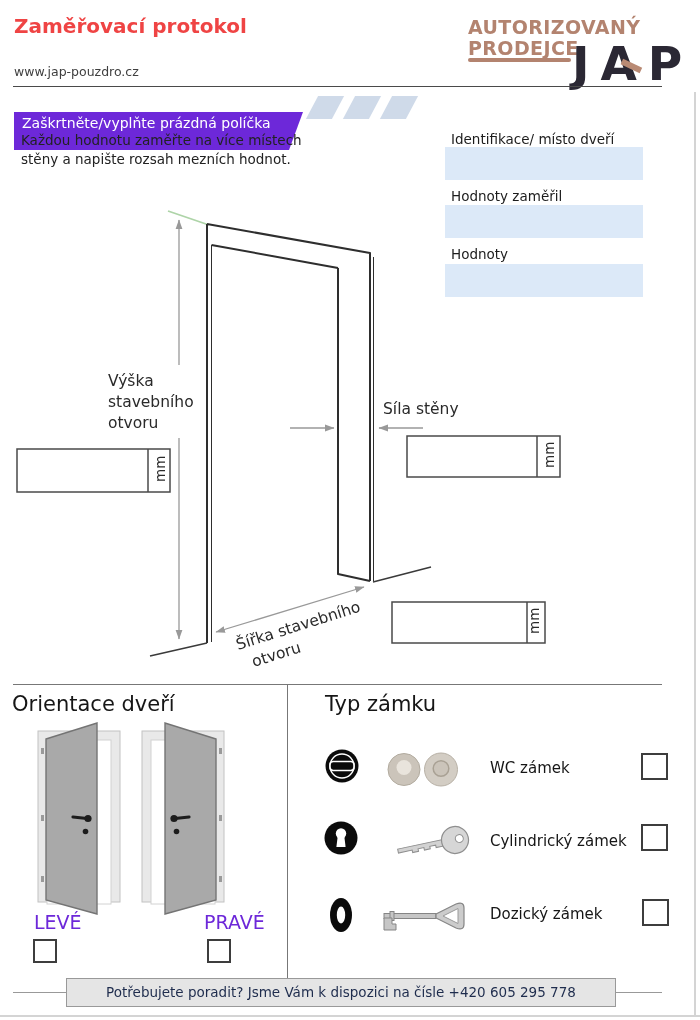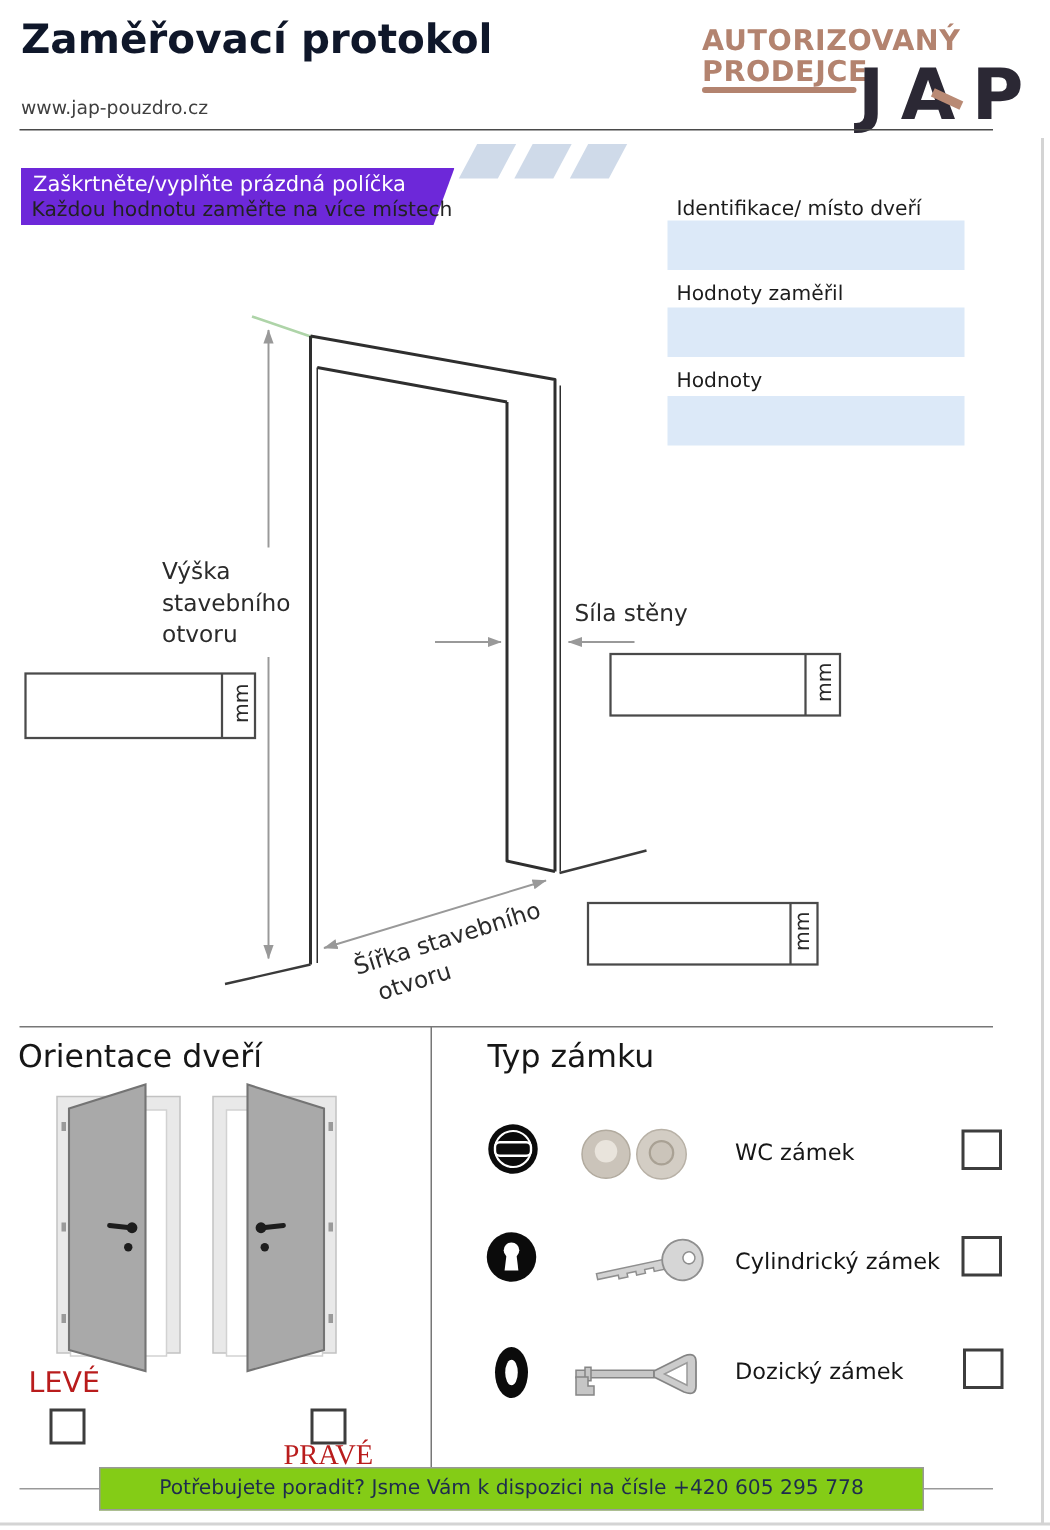--- a/index.html
+++ b/index.html
@@ -1,45 +1,45 @@
 <!DOCTYPE html>
 <html><head>
 <meta charset="utf-8">
 <style>
   html,body{margin:0;padding:0;background:#fff;}
   .page{position:relative;width:700px;height:1020px;background:#ffffff;overflow:hidden;
         font-family:"DejaVu Sans","Liberation Sans",sans-serif;color:#1c1c1c;}
   .abs{position:absolute;}
   
-  .title{left:14px;top:12px;font-size:27px;font-weight:bold;line-height:29px;color:#0f172a;}
+  .title{left:14px;top:12px;font-size:20px;font-weight:bold;line-height:29px;color:#ef4444;}
   .www{left:14px;top:64px;font-size:12.5px;color:#3f3f3f;}
   .logo-line{left:468px;font-size:19px;font-weight:bold;color:#b3836f;letter-spacing:.4px;}
   .logo-underline{left:468px;top:58px;width:103px;height:3.5px;background:#b3836f;border-radius:2px;}
   .brand{left:572px;top:36px;font-size:47px;font-weight:bold;letter-spacing:11px;color:#2b2834;}
   .brand-accent{left:621px;top:63px;width:21px;height:5.5px;background:#b98a74;transform:rotate(25deg);}
   .hrule{height:1px;background:#4a4a4a;}
   
   .bar{top:112px;height:38px;background:#6d28d9;color:#fff;font-size:14px;line-height:23px;white-space:nowrap;}
   .bar-left{left:14px;width:289px;clip-path:polygon(0 0,100% 0,calc(100% - 14px) 100%,0 100%);padding-left:8px;box-sizing:border-box;}
   .bar-right{left:427px;width:237px;clip-path:polygon(14px 0,100% 0,100% 100%,0 100%);padding-left:19px;box-sizing:border-box;}
   .stripe{top:96px;width:26px;height:23px;background:#cfdae9;transform:skewX(-28deg);}
   
   .instr{left:21px;top:131px;font-size:13.5px;line-height:19px;color:#222;}
   .flabel{left:451px;font-size:13.5px;color:#1c1c1c;}
   .fbox{left:445px;width:198px;height:33px;background:#dce9f8;}
   
   .heading{font-size:21px;color:#161616;}
-  .doorlabel{font-size:19px;color:#b91c1c;}
+  .doorlabel{font-size:19px;color:#6d28d9;margin-left:15px;}
   .cb{background:#fff;border:2.4px solid #3d3d3d;box-sizing:border-box;}
   .locklabel{font-size:15px;color:#161616;}
   .vline{width:1px;background:#777;}
   .thin{background:#999;height:1px;}
   .pageedge{background:#d4d4d4;}
   .footerbox{left:66px;top:978px;width:550px;height:29px;border:1px solid #999;box-sizing:border-box;
-             font-size:13.5px;line-height:27px;text-align:center;color:#1e2c4d;background:#84cc16;}
+             font-size:13.5px;line-height:27px;text-align:center;color:#1e2c4d;background:#e5e5e5;}
   svg{position:absolute;left:0;top:0;}
   svg text{font-family:"DejaVu Sans","Liberation Sans",sans-serif;fill:#2a2a2a;}
 </style>
 </head>
 <body>
 
 <div class="page">
 
   <div class="abs title">
     <div>Zaměřovací protokol</div>
@@ -56,20 +56,21 @@
 
   <div class="abs bar bar-left">
     <span>Zaškrtněte/vyplňte prázdná políčka</span>
   </div>
   <div class="abs stripe" style="left:312px;"></div>
   <div class="abs stripe" style="left:349px;"></div>
   <div class="abs stripe" style="left:386px;"></div>
 
   <div class="abs instr">
     <div>Každou hodnotu zaměřte na více místech</div>
+    <div>stěny a napište rozsah mezních hodnot.</div>
   </div>
 
   <div class="abs flabel" style="top:131px;">Identifikace/ místo dveří</div>
   <div class="abs fbox" style="top:147px;"></div>
   <div class="abs flabel" style="top:188px;">Hodnoty zaměřil</div>
   <div class="abs fbox" style="top:205px;"></div>
   <div class="abs flabel" style="top:246px;">Hodnoty</div>
   <div class="abs fbox" style="top:264px;"></div>
 
   <svg width="700" height="690" viewBox="0 0 700 690">
@@ -171,21 +172,21 @@
         <g fill="#1d1d1d">
           <line x1="189" y1="817" x2="175" y2="818.5" stroke="#1d1d1d" stroke-width="3.2" stroke-linecap="round"></line>
           <circle cx="174" cy="818.5" r="3.6"></circle>
           <circle cx="176.5" cy="831.5" r="2.8"></circle>
         </g>
       </g>
     </g>
   </svg>
 
   <div class="abs doorlabel" style="left:19px;top:911px;">LEVÉ</div>
-  <div class="abs doorlabel" style="left:189px;top:960px;font-family:Liberation Serif, serif;">PRAVÉ</div>
+  <div class="abs doorlabel" style="left:189px;top:911px;">PRAVÉ</div>
   <div class="abs cb" style="left:33px;top:939px;width:24px;height:24px;"></div>
   <div class="abs cb" style="left:207px;top:939px;width:24px;height:24px;"></div>
 
   <div class="abs heading" style="left:325px;top:692px;">Typ zámku</div>
 
   <svg width="165" height="250" viewBox="0 0 165 250" style="left:320px;top:742px;">
 
     <g transform="translate(22,24)">
       <circle r="16.5" fill="#0b0b0b"></circle>
       <circle r="12" fill="none" stroke="#fff" stroke-width="1.4"></circle>

